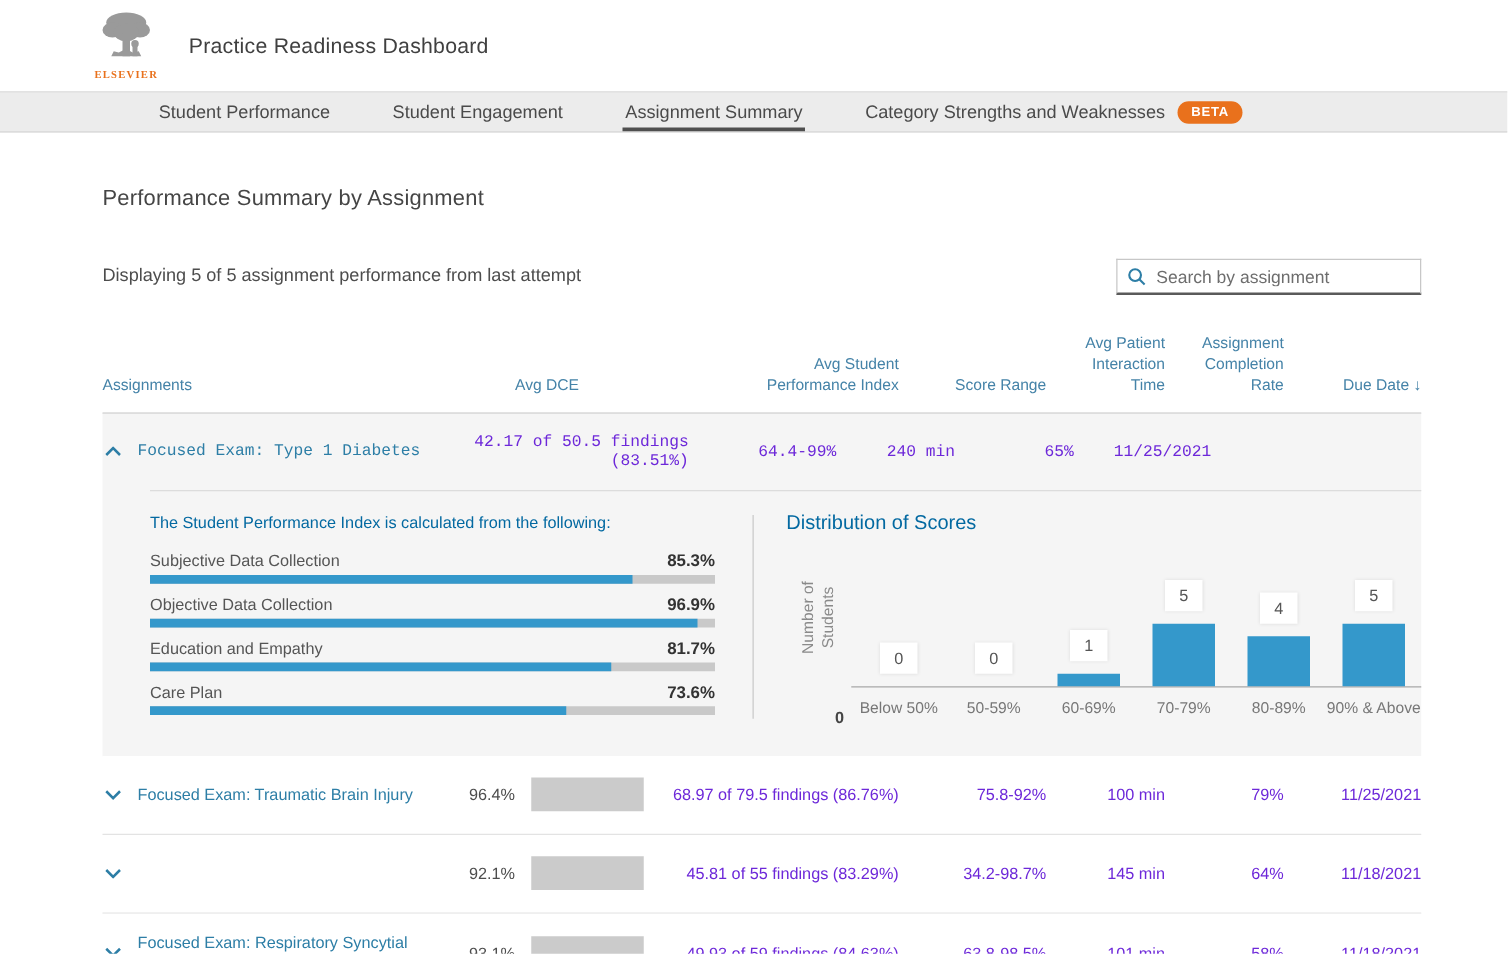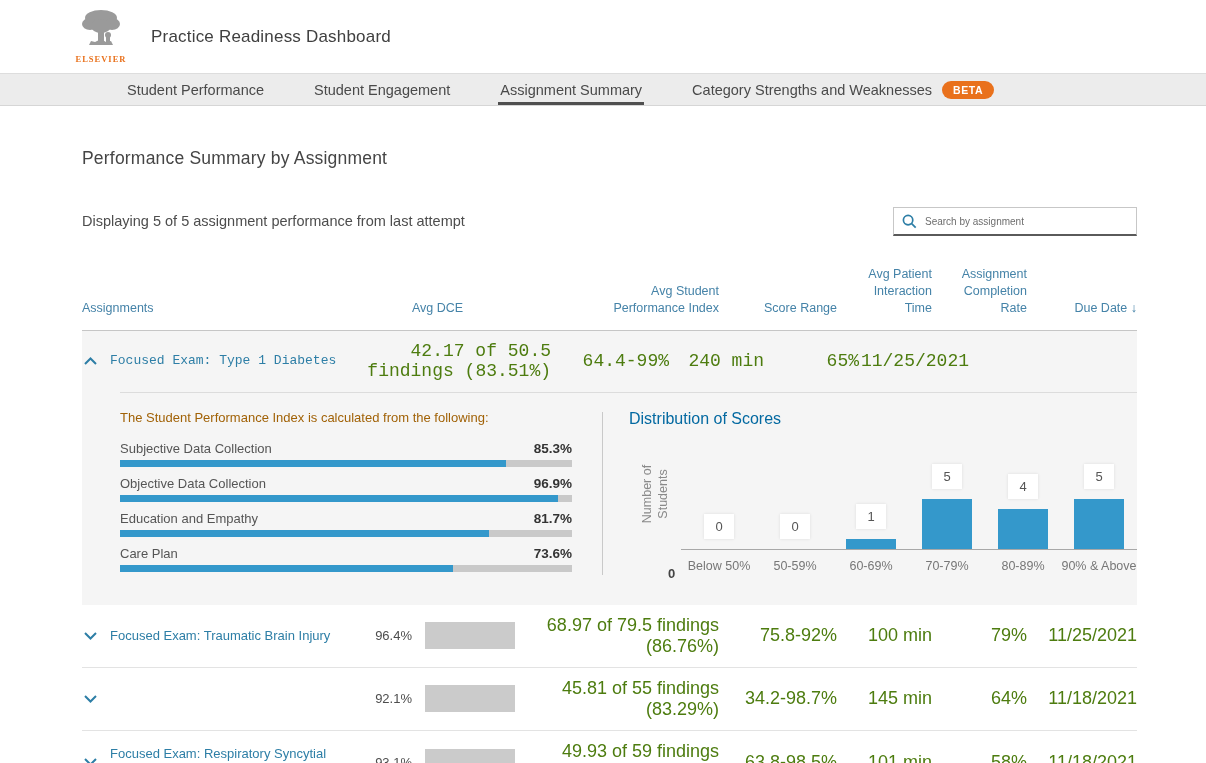--- a/index.html
+++ b/index.html
@@ -22,21 +22,21 @@
   .beta-badge { background:#e9711c; color:#fff; font-size:10.5px; font-weight:bold;
     letter-spacing:.6px; padding:3px 11px; border-radius:11px; }
 
   
   .content { padding:0 69px 0 82px; }
   .section-title { margin-top:42px; font-size:17.5px; font-weight:normal; color:#454545; letter-spacing:.2px; }
   .sub-row { margin-top:38px; display:flex; justify-content:space-between; align-items:flex-start; }
   .display-text { font-size:14.5px; color:#4d4d4d; padding-top:6px; }
   .search-box { width:244px; height:29px; background:#fff; border:1px solid #c7c7c7;
     border-bottom:2px solid #5a5a5a; display:flex; align-items:center; padding:0 8px; }
-  .search-box input { border:none; outline:none; flex:1; font-size:10px; color:#15803d;
+  .search-box input { border:none; outline:none; flex:1; font-size:14px; color:#15803d;
     font-family:"Liberation Sans",sans-serif; margin-left:8px; background:transparent; }
   .search-box input::placeholder { color:#6d6d6d; }
 
   
   .col-name  { width:274px; }
   .col-dce   { width:168px; display:flex; align-items:center; }
   .col-perf  { width:195px; text-align:right; }
   .col-score { width:118px; text-align:right; }
   .col-time  { width:95px;  text-align:right; }
   .col-rate  { width:95px;  text-align:right; }
@@ -49,36 +49,36 @@
   .w-perf { max-width:122px; }
   .w-time { max-width:72px; }
   .w-rate { max-width:80px; }
   .hc.col-dce { display:block; padding-left:56px; }
 
   .row { display:flex; align-items:center; min-height:63px; }
   .row .name-cell { display:flex; align-items:center; gap:12px; padding-right:14px; }
   .assign-link { font-size:13px; color:#2d7ea6; cursor:pointer; line-height:1.35; }
   .chev-btn { width:16px; height:16px; flex:0 0 16px; display:flex; align-items:center;
     justify-content:center; cursor:pointer; background:none; border:none; padding:0; }
-  .cell { font-size:18px; color:#4d7c0f; }
+  .cell { font-size:13px; color:#6d28d9; }
 
   .dce-val { width:56px; text-align:right; font-size:13px; color:#4d4d4d; margin-right:13px; }
   .dce-bar { width:90px; height:27px; background:#cbcbcb; position:relative; overflow:hidden; }
   .dce-bar .fill { height:100%; background:#3498cb; }
 
   .plain-row { border-bottom:1px solid #e3e3e3; background:#fff; }
   .plain-row:last-child { border-bottom:none; }
 
   
   .expanded-group { background:#f5f5f5; }
   .expanded-group .row { min-height:61px;font-family:Liberation Mono, monospace; }
   .inner-divider { border-top:1px solid #dcdcdc; margin-left:38px; }
   .detail { display:flex; padding:17px 0 24px 38px; }
   .detail-left { width:452px; }
-  .detail-intro { font-size:13px; color:#a16207; margin-bottom:16px; }
+  .detail-intro { font-size:13px; color:#0369a1; margin-bottom:16px; }
   .metric { margin-bottom:9px; }
   .metric .line { display:flex; justify-content:space-between; align-items:baseline; }
   .metric .m-label { font-size:13px; color:#555; }
   .metric .m-value { font-size:13.5px; font-weight:bold; color:#333; }
   .metric .track { margin-top:4px; height:7px; background:#c9c9c9; }
   .metric .track .fill { height:100%; background:#3498cb; }
   .v-divider { border-left:1px solid #c9c9c9; margin:2px 0 6px 30px; }
   .detail-right { flex:1; padding-left:26px; }
   .chart-title { font-size:16px; color:#0369a1; margin-bottom:14px; }
 

